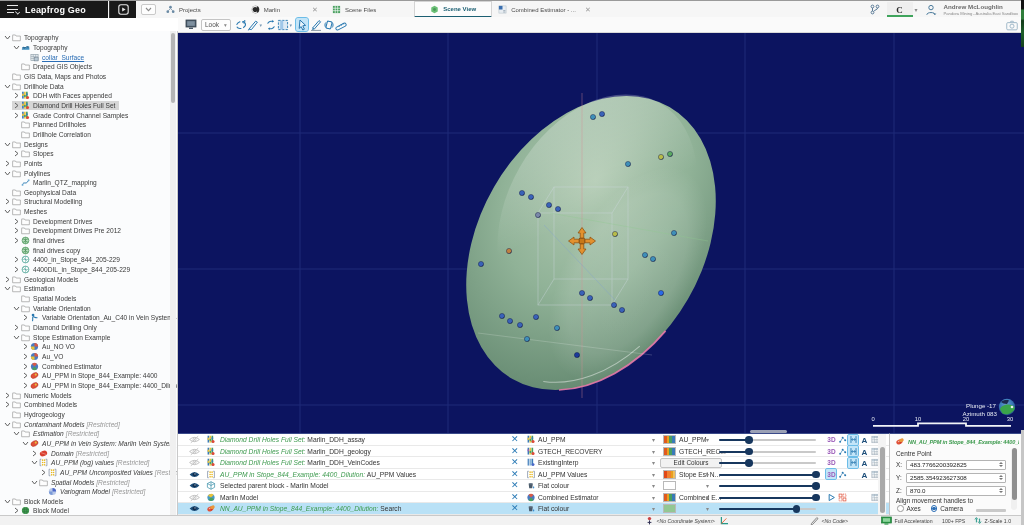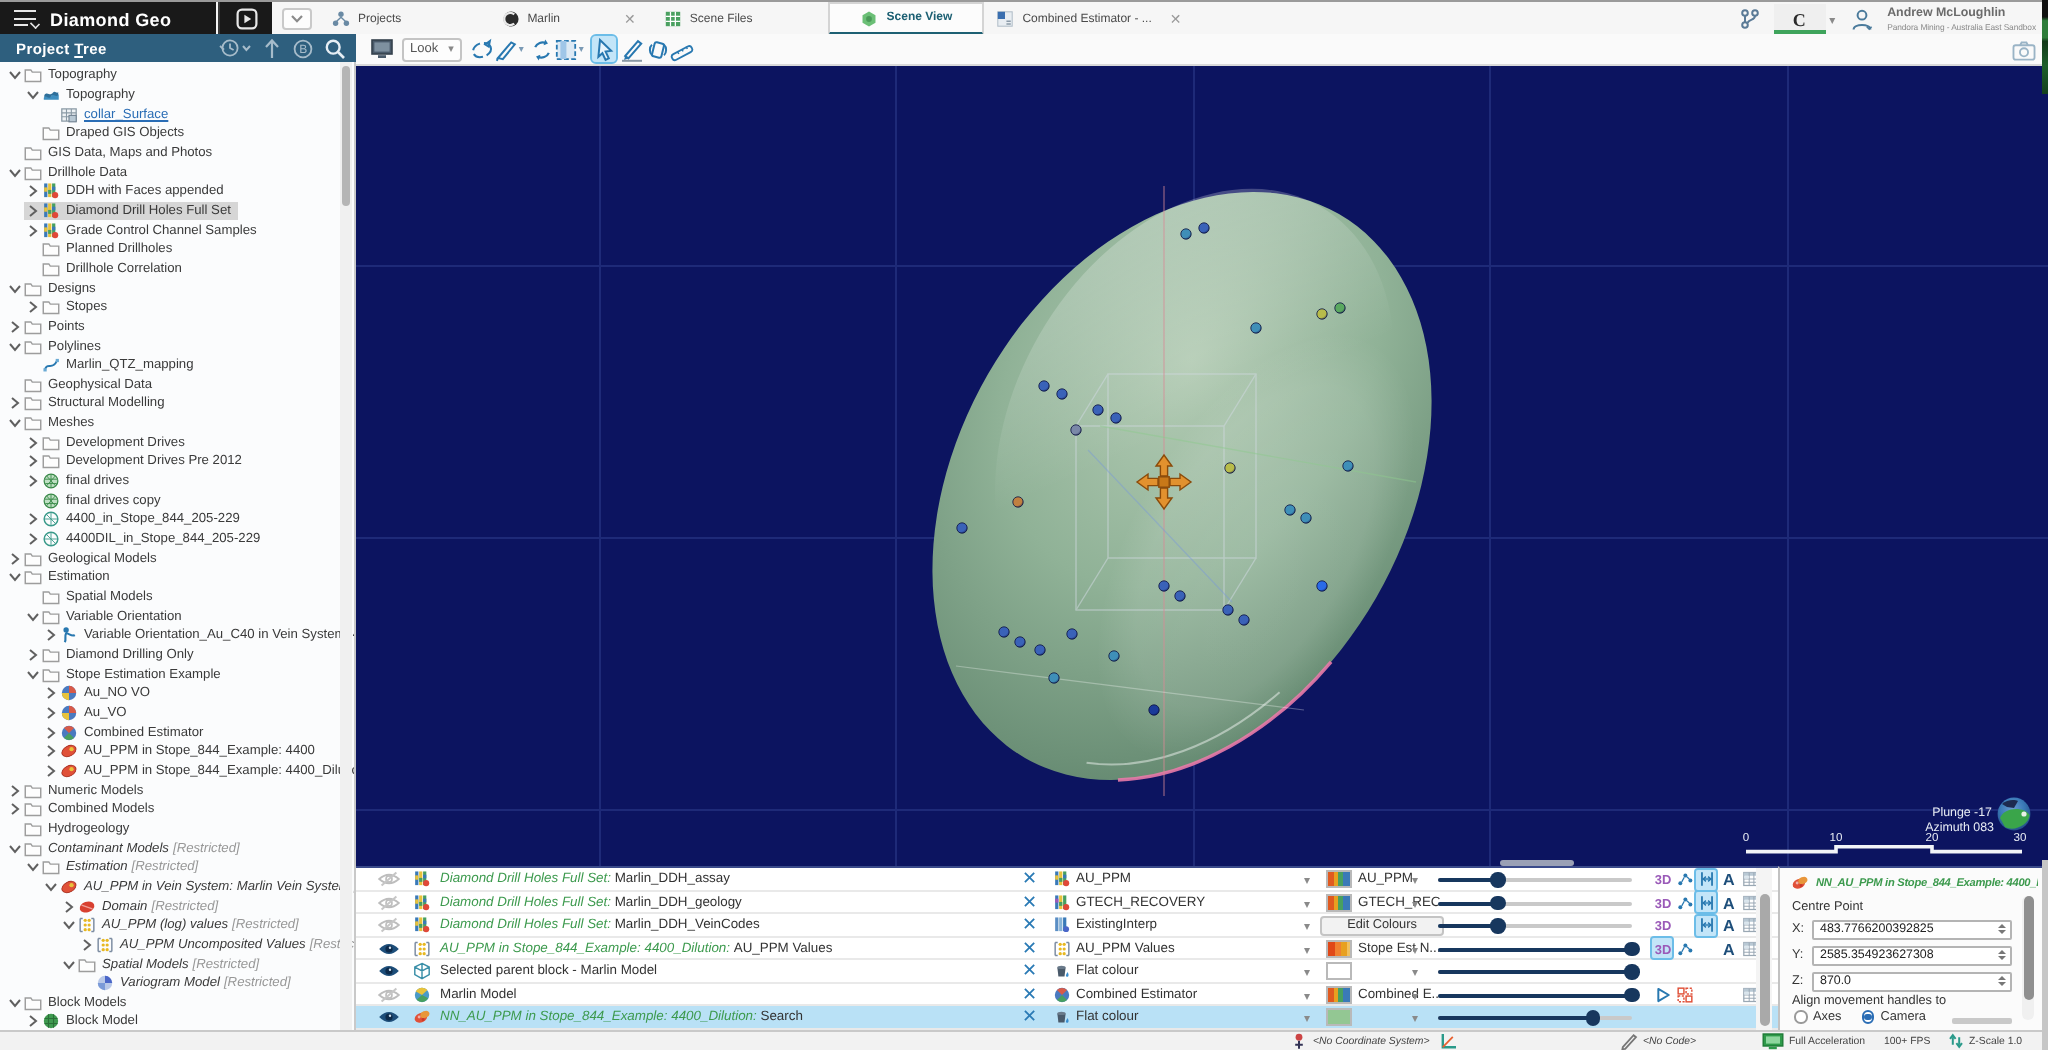--- a/index.html
+++ b/index.html
@@ -125,21 +125,21 @@
 <div id="app">
 
   <div id="top-bar">
     <div id="logo-area">
       <div id="hamburger">
         <div class="l l1"></div>
           <div class="l l2"></div>
           <div class="l l3"></div>
           <div class="chv"></div>
       </div>
-      <div id="logo-text">Diamond Geo</div>
+      <div id="logo-text">Leapfrog Geo</div>
     </div>
     <div id="play-box">
       <svg width="11" height="11" viewBox="0 0 11 11">
         <rect x="0.8" y="0.8" width="9.4" height="9.4" rx="2.2" fill="none" stroke="#e8e8e8" stroke-width="1.1"></rect>
         <path d="M4.2 3.4 L7.6 5.5 L4.2 7.6 Z" fill="#e8e8e8"></path>
       </svg>
     </div>
     <div id="tab-strip">
       <div id="tab-overflow">
         <svg width="7" height="5" viewBox="0 0 7 5">
@@ -209,42 +209,20 @@
         <path d="M8.4 9.4 L9.6 10.6 L10.8 9.4" fill="none" stroke="#4a7a9b" stroke-width="0.8"></path>
       </svg>
       <div id="user-text">
         <div id="user-name">Andrew McLoughlin</div>
         <div id="user-org">Pandora Mining - Australia East Sandbox</div>
       </div>
     </div>
   </div>
   <div id="edge-sliver"></div>
 
-  <div id="tree-header">
-    <div id="tree-header-title">Project <u>T</u>ree</div>
-    <div id="tree-header-icons">
-      <svg width="17" height="10" viewBox="0 0 17 10" opacity="0.75">
-        <circle cx="6" cy="5" r="3.8" fill="none" stroke="#cfdbe4" stroke-width="0.9"></circle>
-        <path d="M6 2.8 L6 5 L7.8 6" fill="none" stroke="#cfdbe4" stroke-width="0.9"></path>
-        <path d="M1 4 L3 5.8" fill="none" stroke="#cfdbe4" stroke-width="0.9"></path>
-        <path d="M12.5 4 L14.2 6 L16 4" fill="none" stroke="#cfdbe4" stroke-width="1"></path>
-      </svg>
-      <svg width="10" height="11" viewBox="0 0 10 11" opacity="0.75">
-        <path d="M5 10 L5 2 M2 4.5 L5 1.2 L8 4.5" fill="none" stroke="#cfdbe4" stroke-width="1.1"></path>
-      </svg>
-      <svg width="11" height="11" viewBox="0 0 11 11" opacity="0.75">
-        <circle cx="5.5" cy="5.5" r="4.2" fill="none" stroke="#cfdbe4" stroke-width="0.9"></circle>
-        <text x="3.6" y="7.6" font-size="6" fill="#cfdbe4" font-family="Liberation Sans, sans-serif">B</text>
-      </svg>
-      <svg width="11" height="11" viewBox="0 0 11 11">
-        <circle cx="4.6" cy="4.6" r="3.2" fill="none" stroke="#e6eef4" stroke-width="1.2"></circle>
-        <path d="M7 7 L10 10" stroke="#e6eef4" stroke-width="1.3"></path>
-      </svg>
-    </div>
-  </div>
 
   <div id="scene-toolbar">
     <div class="tb-icon" style="margin-left:7px;">
       <svg width="12" height="11" viewBox="0 0 12 11">
         <rect x="1" y="1" width="10" height="7" fill="#4a5a6a" stroke="#35414d" stroke-width="0.8"></rect>
         <rect x="2.2" y="2.2" width="7.6" height="4.6" fill="#7e909f"></rect>
         <rect x="4" y="8.6" width="4" height="1.4" fill="#4a5a6a"></rect>
       </svg>
     </div>
     <div id="look-select">

